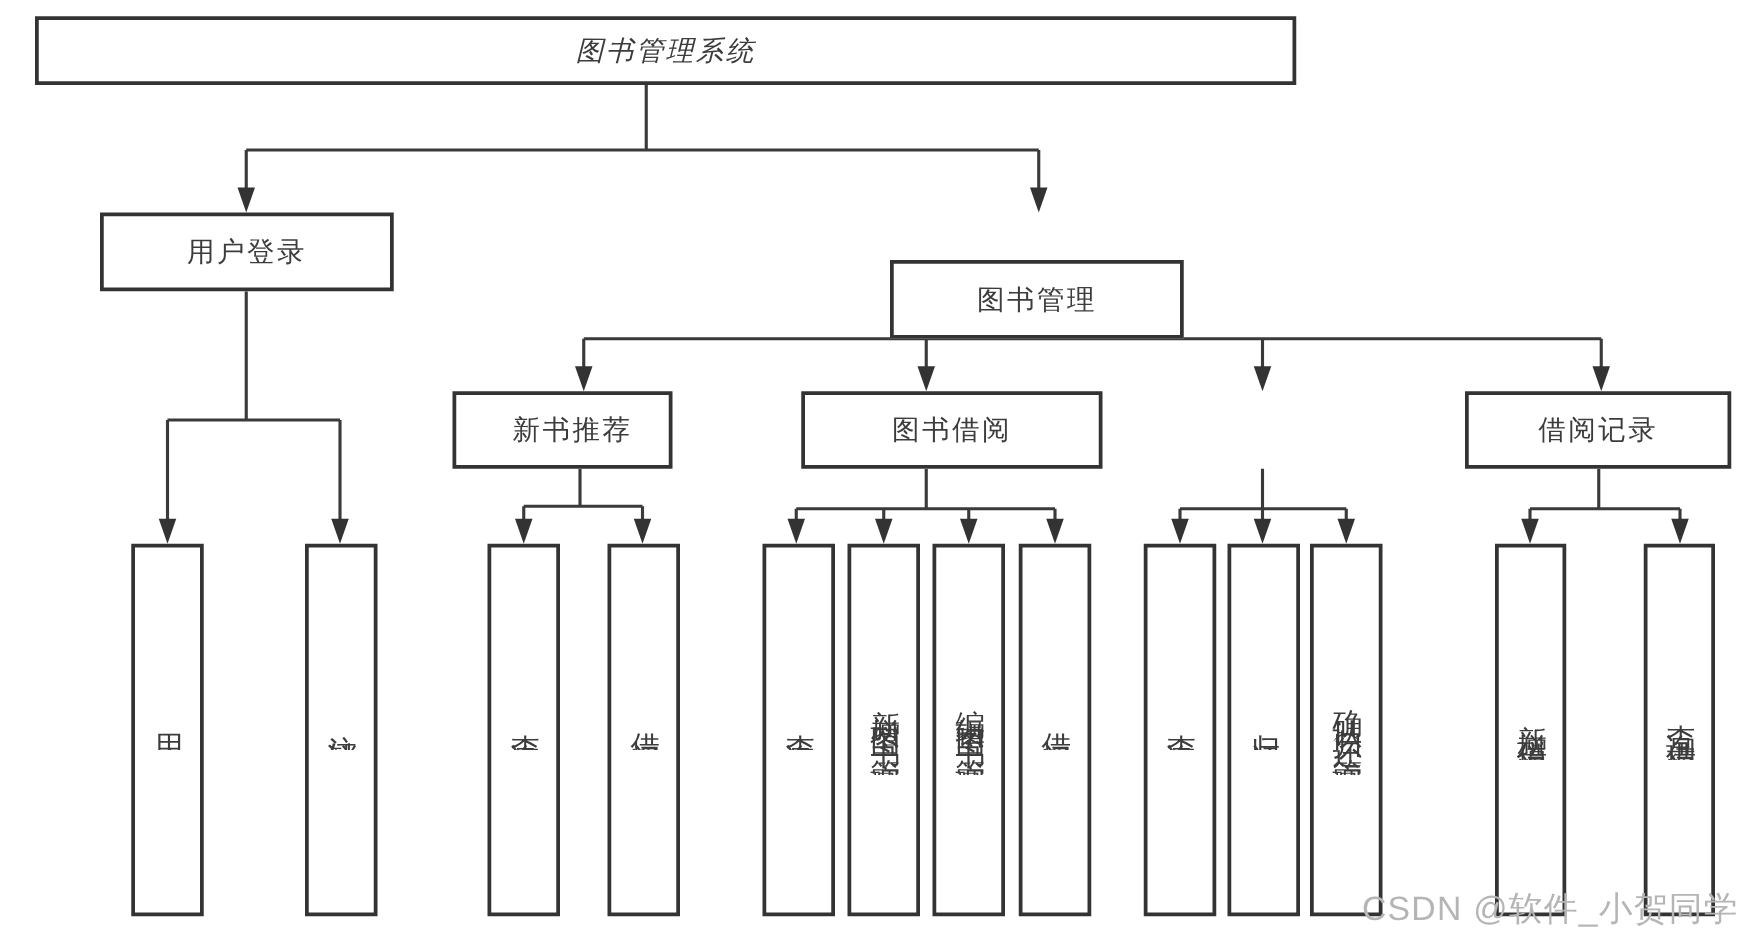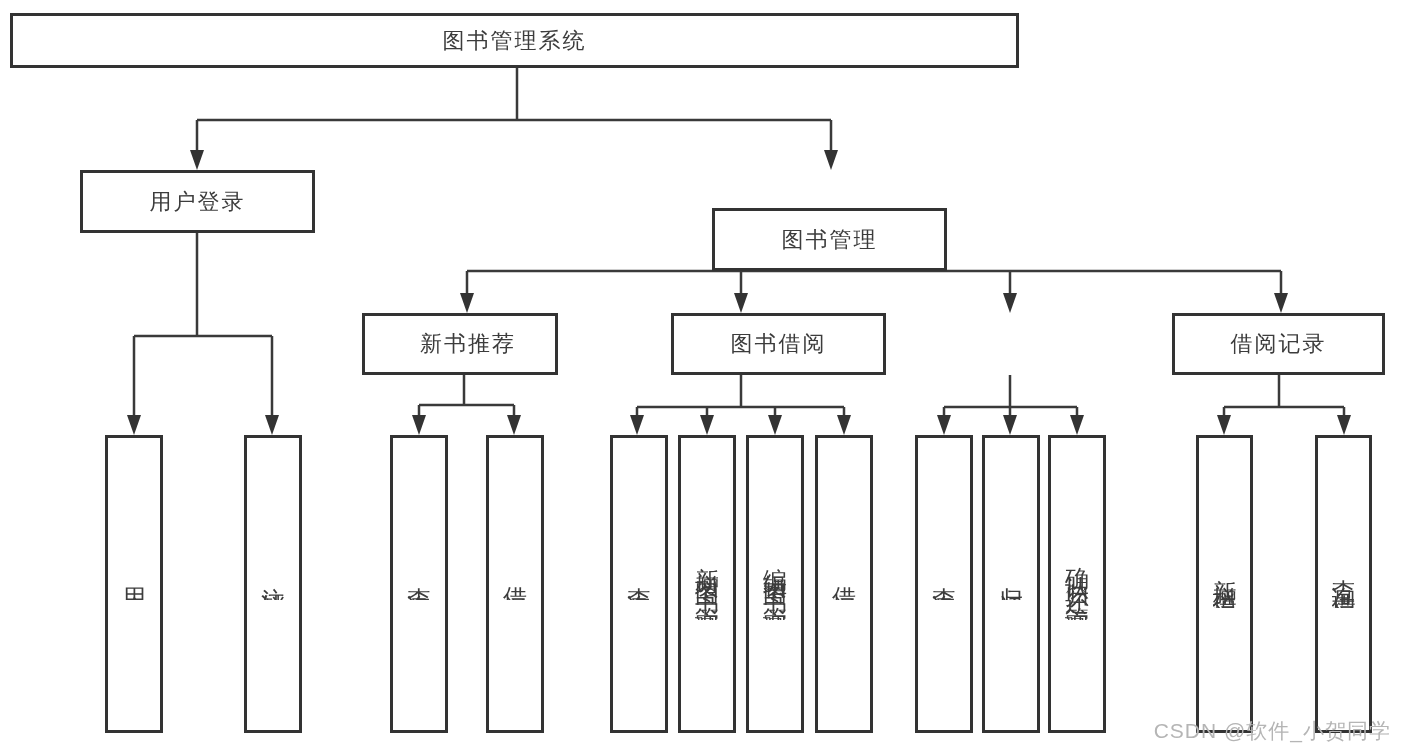--- a/index.html
+++ b/index.html
@@ -23,26 +23,26 @@
     box-sizing: border-box;
     border: 3px solid #333333;
     background: #ffffff;
     color: #3c3c3c;
     display: flex;
     align-items: center;
     justify-content: center;
     z-index: 2;
   }
   .hnode { font-size: 22px; letter-spacing: 2px; }
-  .root  { left: 10px;  top: 13px;  width: 1009px; height: 55px; }
+  .root  { left: 28px;  top: 13px;  width: 1009px; height: 55px; font-style: italic; }
   .l2a   { left: 80px;  top: 170px; width: 235px;  height: 63px; }
   .l2b   { left: 712px; top: 170px; width: 235px;  height: 63px; margin-top: 38px; }
   .l3    { top: 313px; height: 62px; }
-  .g1    { left: 362px;  width: 196px; padding-left: 16px; }
-  .g2    { left: 671px;  width: 215px; }
+  .g1    { left: 362px;  width: 176px; padding-left: 16px; }
+  .g2    { left: 641px;  width: 241px; }
   .g3    { left: 902px;  width: 215px; }
   .g4    { left: 1172px; width: 213px; }
   .leaf {
     top: 435px;
     height: 298px;
     width: 58px;
     font-size: 24px;
   }
   .leaf span {
     writing-mode: vertical-rl;
@@ -62,21 +62,21 @@
   .x8  { left: 815px; }
   .x9  { left: 915px; }
   .x10 { left: 982px; }
   .x11 { left: 1048px; }
   .x12 { left: 1196px; width: 57px; }
   .x13 { left: 1315px; width: 57px; }
   .watermark {
     position: absolute;
     right: 14px;
     bottom: 2px;
-    font-size: 21px;
+    font-size: 27px;
     color: #b5b5b5;
     letter-spacing: 1px;
     z-index: 3;
     white-space: nowrap;
   }
 </style>
 </head>
 <body>
 
 <div class="canvas">

